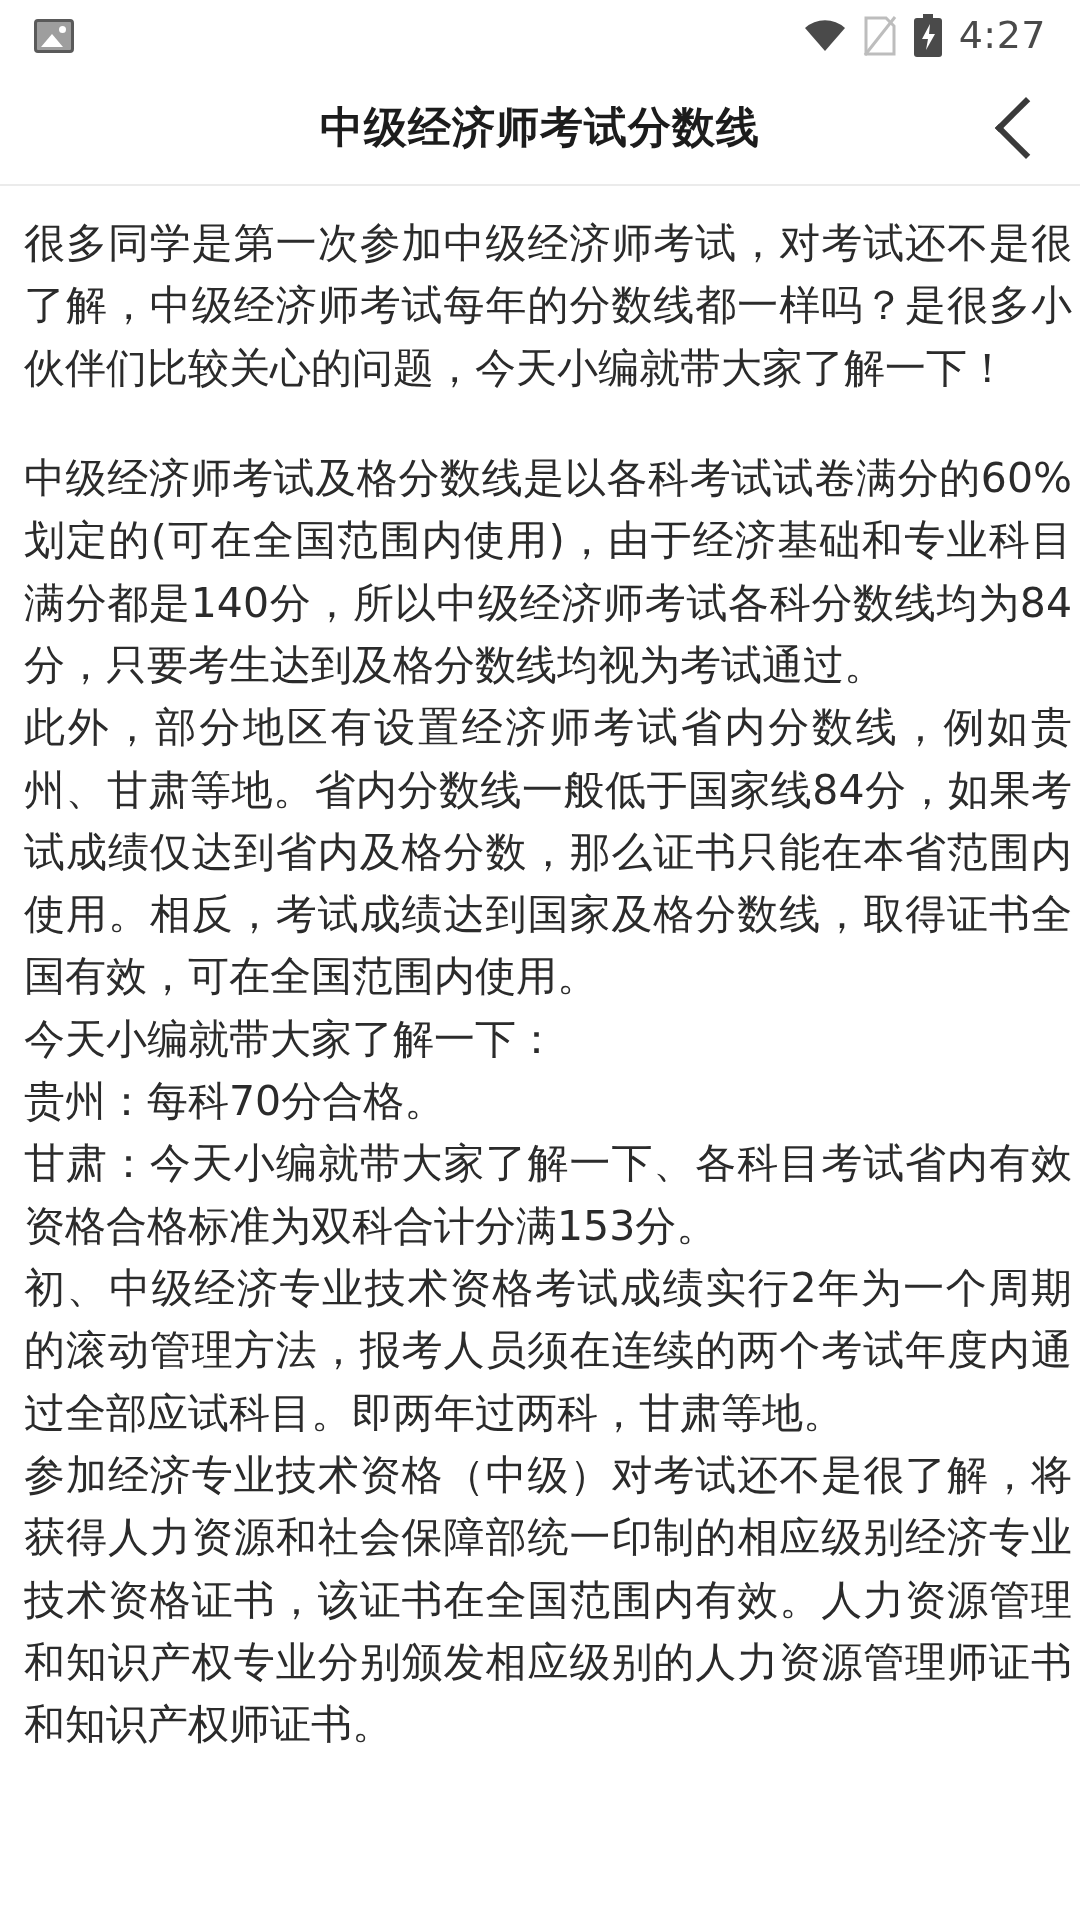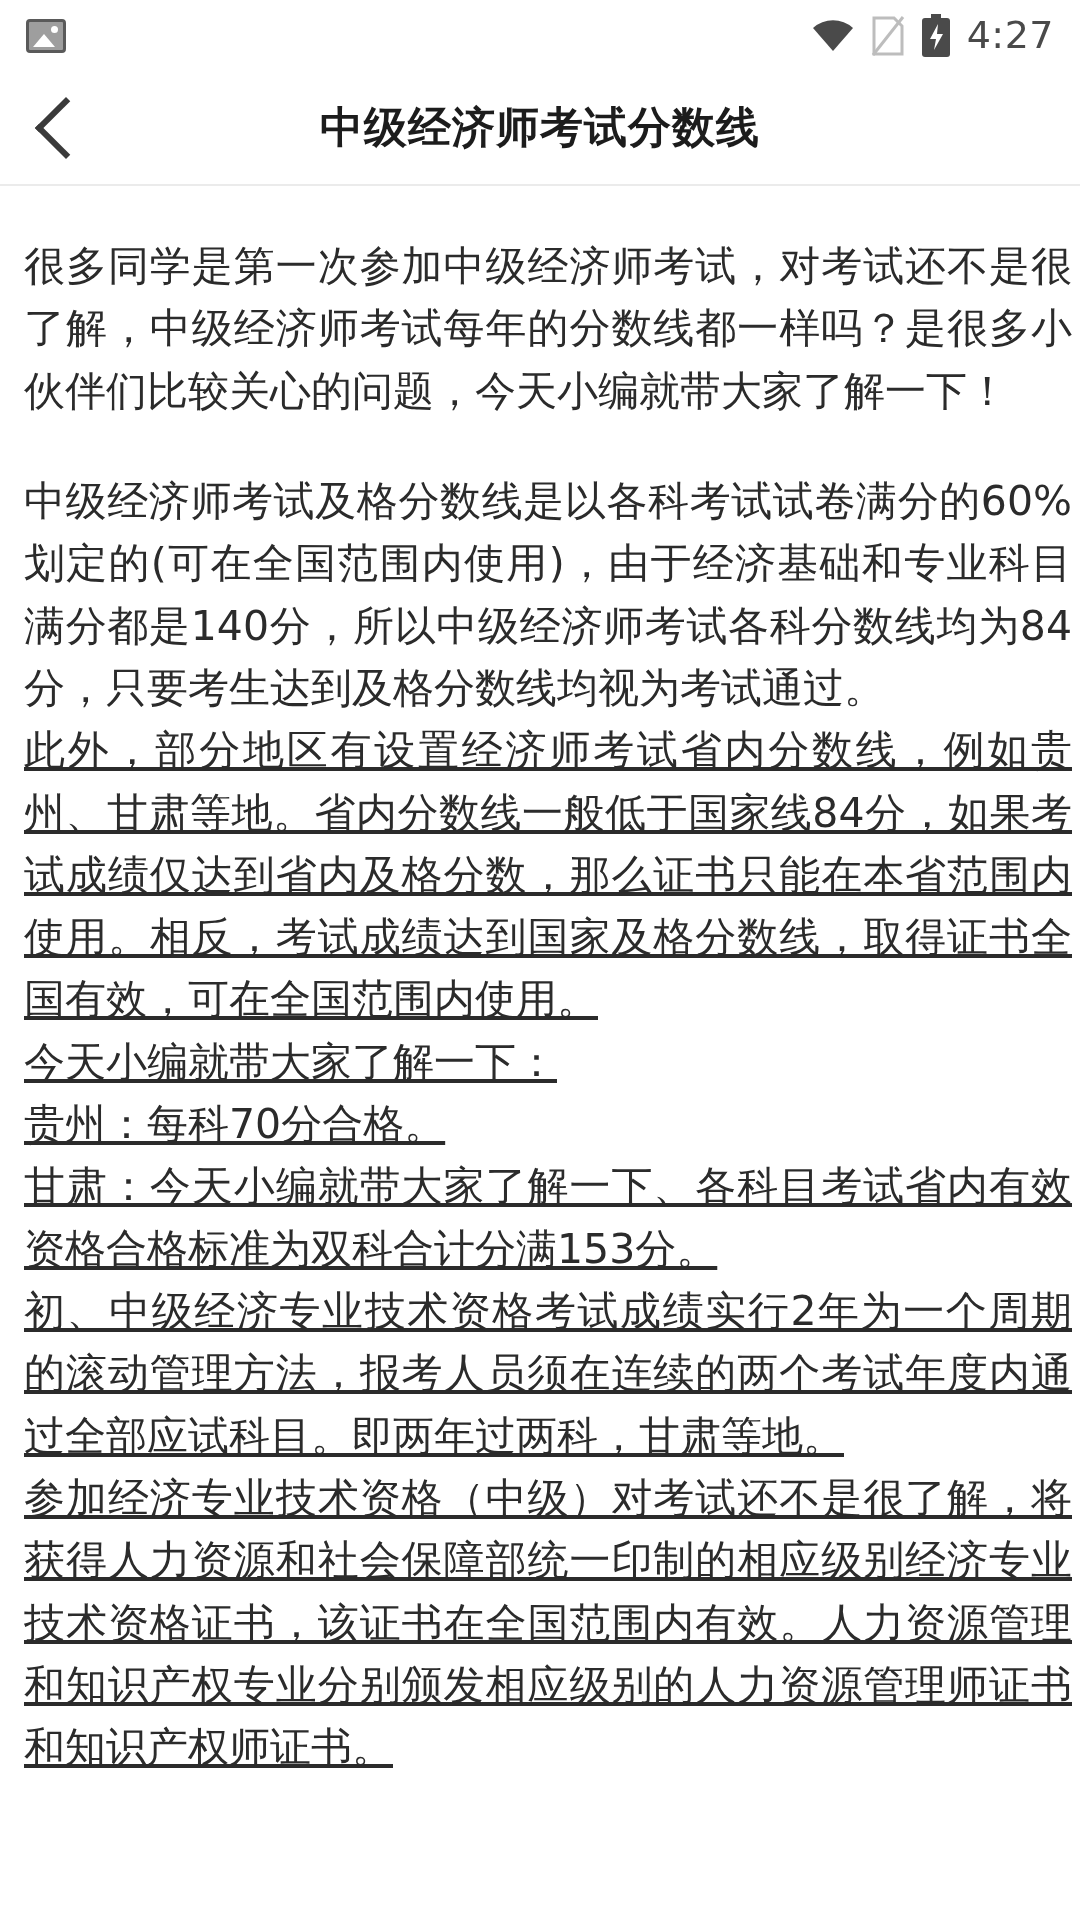--- a/index.html
+++ b/index.html
@@ -13,21 +13,21 @@
     font-family: "DejaVu Sans", "Liberation Sans", sans-serif;
     color: #222222;
     overflow: hidden;
   }
 
   
   .status-bar {
     height: 72px;
     display: flex;
     align-items: center;
-    padding: 0 26px;
+    padding: 0 34px;
     box-sizing: border-box;
     background: #ffffff;
   }
   .status-left {
     display: flex;
     align-items: center;
     gap: 14px;
   }
   .status-right {
     margin-left: auto;
@@ -91,20 +91,21 @@
   }
 
   
   .title-bar {
     height: 112px;
     display: flex;
     align-items: center;
     position: relative;
     background: #ffffff;
     border-bottom: 2px solid #ebebeb;
+    justify-content: flex-end;
   }
   .back-button {
     width: 120px;
     height: 112px;
     display: flex;
     align-items: center;
     justify-content: center;
     cursor: pointer;
   }
   .back-chevron {
@@ -124,37 +125,35 @@
     font-weight: 700;
     color: #1c1c1c;
     letter-spacing: 1px;
     pointer-events: none;
   }
 
   
   .article {
     padding: 26px 8px 0 24px;
     box-sizing: border-box;
-    margin-top: 23px;
   }
   .para {
     font-size: 41px;
     line-height: 1.52;
     color: #2b2b2b;
     margin: 0 0 0 0;
     text-align: justify;
     letter-spacing: 0px;
     word-break: break-all;
   }
   .para.gap {
     margin-top: 48px;
   }
   .para.tight {
     margin-top: 0;
-    text-decoration: underline;
   }
 </style>
 </head>
 <body>
 
 <div class="status-bar">
   <div class="status-left">
     <div class="img-icon"></div>
   </div>
   <div class="status-right">

